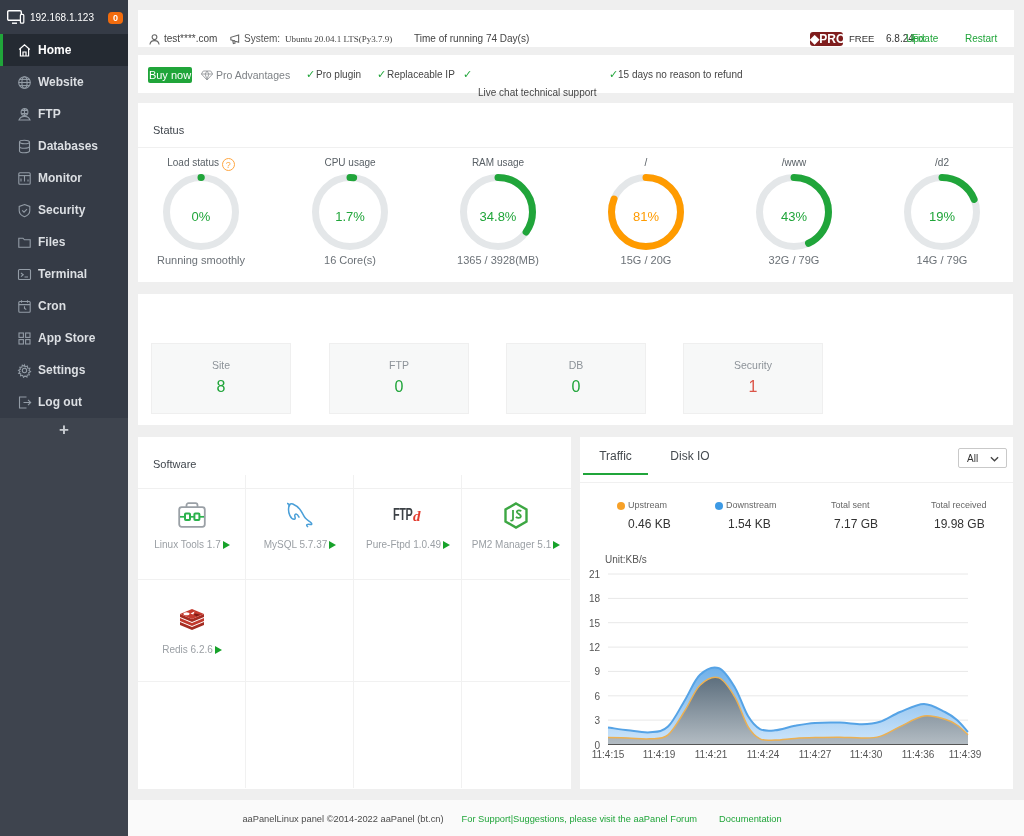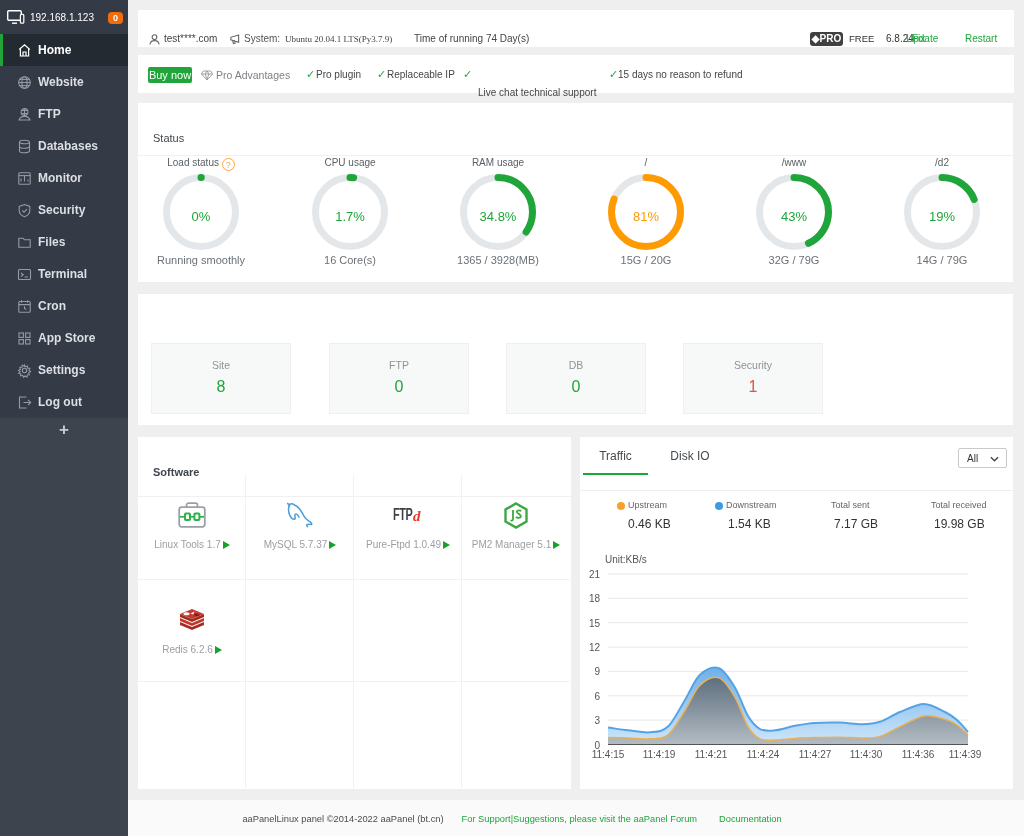--- a/index.html
+++ b/index.html
@@ -10,21 +10,21 @@
 #sb-badge{position:absolute;left:108px;top:12px;width:15px;height:12px;background:#f26c0d;border-radius:4px;color:#fff;font-size:9px;font-weight:bold;text-align:center;line-height:12px;}
 .mi{position:absolute;left:0;width:128px;height:32px;color:#dcdfe3;font-size:12px;font-weight:bold;line-height:32px;}
 .mi .lbl{position:absolute;left:38px;top:0;}
 .mi svg{position:absolute;left:17px;top:9px;}
 .mi.act{background:#242a32;border-left:3px solid #20a53a;color:#fff;}
 .mi.act svg{left:14px;}
 .mi.act .lbl{left:35px;}
 #plus{position:absolute;left:0;top:2px;width:128px;text-align:center;color:#c8ccd1;font-size:17px;font-weight:bold;}
 .panel{position:absolute;background:#fff;}
 .ptitle{position:absolute;left:15px;top:13px;font-size:11px;color:#40464d;}
-.phead{position:absolute;left:0;top:16px;right:0;height:37px;border-bottom:1px solid #f0f0f0;}
+.phead{position:absolute;left:0;top:8px;right:0;height:37px;border-bottom:1px solid #f0f0f0;}
 #footer{position:absolute;left:128px;top:800px;width:896px;height:36px;background:#fafafa;}
 #ftext{position:absolute;left:0;top:14px;width:768px;text-align:center;font-size:9.3px;color:#4c4c4c;}
 .green{color:#20a53a;}
 .gauge{position:absolute;top:52px;width:140px;text-align:center;}
 .gauge svg{display:block;margin:1px auto 0;}
 .gt{font-size:10px;color:#596066;height:16px;line-height:16px;}
 #qm{display:inline-block;width:13px;height:13px;line-height:13px;border:1px solid #ffa640;border-radius:50%;color:#ffa640;font-size:9px;text-align:center;vertical-align:-2px;}
 .gp{position:absolute;top:54px;left:0;width:100%;font-size:13px;color:#20a53a;}
 .gl{margin-top:2px;font-size:11px;color:#6b7177;}
 .obox{position:absolute;top:49px;width:140px;height:71px;background:#f7f8f8;border:1px solid #efefef;text-align:center;}
@@ -153,21 +153,21 @@
         <circle cx="6" cy="3.4" r="2.6"></circle>
         <path d="M1 11.5 C1.4 8.5 3.2 7.2 6 7.2 C8.8 7.2 10.6 8.5 11 11.5"></path>
       </svg>
     <span style="position:absolute;left:26px;top:23px;color:#444;">test****.com</span>
     <svg width="11" height="11" viewBox="0 0 12 12" style="position:absolute;left:91px;top:24px;" fill="none" stroke="#666" stroke-width="1.2">
         <path d="M10.5 1 L2 3.6 V6.4 L10.5 9 Z M4 6.6 L4.8 10.4 L6.6 10 L6 6.6"></path>
       </svg>
     <span style="position:absolute;left:106px;top:23px;">System:</span>
     <span style="position:absolute;left:147px;top:24px;color:#444;font-size:9px;font-family:Liberation Serif, serif;">Ubuntu 20.04.1 LTS(Py3.7.9)</span>
     <span style="position:absolute;left:276px;top:23px;color:#444;">Time of running 74 Day(s)</span>
-    <span style="position:absolute;left:672px;top:22px;width:33px;height:14px;background:#404040;border-radius:3px;color:#fff;font-size:10px;font-weight:bold;text-align:center;line-height:14px;">◆PRO</span>
+    <span style="position:absolute;left:672px;top:22px;width:33px;height:14px;background:#7f1d1d;border-radius:3px;color:#fff;font-size:12px;font-weight:bold;text-align:center;line-height:14px;">◆PRO</span>
     <span style="position:absolute;left:711px;top:23px;color:#333;font-size:9.5px;">FREE</span>
     <span style="position:absolute;left:748px;top:23px;color:#333;">6.8.24</span>
     <span class="green" style="position:absolute;left:768px;top:23px;">Update</span>
     <span class="green" style="position:absolute;left:774px;top:23px;">Fix</span>
     <span class="green" style="position:absolute;left:827px;top:23px;">Restart</span>
   </div>
   <div class="panel" id="buybar" style="left:138px;top:55px;width:876px;height:38px;font-size:10px;color:#454545;">
     <span style="position:absolute;left:10px;top:12px;width:44px;height:16px;background:#20a53a;border-radius:2px;color:#fff;font-size:11px;text-align:center;line-height:16px;">Buy now</span>
     <svg width="12" height="11" viewBox="0 0 16 14" style="position:absolute;left:63px;top:15px;">
         <path d="M3 1 H13 L15.5 5 L8 13 L0.5 5 Z M0.5 5 H15.5 M5.5 5 L8 12.5 L10.5 5 L8 1 Z" fill="none" stroke="#8d9095" stroke-width="1.1"></path>
@@ -253,21 +253,21 @@
     <div class="obox" style="left:368px;">
         <div class="ot">DB</div>
         <div class="on">0</div>
       </div>
     <div class="obox" style="left:545px;">
         <div class="ot">Security</div>
         <div class="on" style="color:#db5549;">1</div>
       </div>
   </div>
   <div class="panel" id="software" style="left:138px;top:437px;width:433px;height:352px;">
-    <div class="phead" style="height:44px;font-weight:bold;">
+    <div class="phead" style="height:44px;">
         <div class="ptitle">Software</div>
       </div>
     <div class="sgrid">
       <div class="scell" style="left:0;top:38px;">
         <svg class="sic" width="28" height="26" viewBox="0 0 28 26">
             <rect x="8.5" y="1.2" width="11" height="6" rx="2" fill="none" stroke="#9aa0a6" stroke-width="1.8"></rect>
             <rect x="1.2" y="5.2" width="25.6" height="19.6" rx="2.5" fill="#fff" stroke="#9aa0a6" stroke-width="1.8"></rect>
             <line x1="2" y1="14.8" x2="26" y2="14.8" stroke="#2bb24c" stroke-width="1.7"></line>
             <rect x="7" y="11.5" width="5" height="6.6" rx="0.8" fill="#fff" stroke="#2bb24c" stroke-width="2"></rect>
             <rect x="16.4" y="11.5" width="5" height="6.6" rx="0.8" fill="#fff" stroke="#2bb24c" stroke-width="2"></rect>

